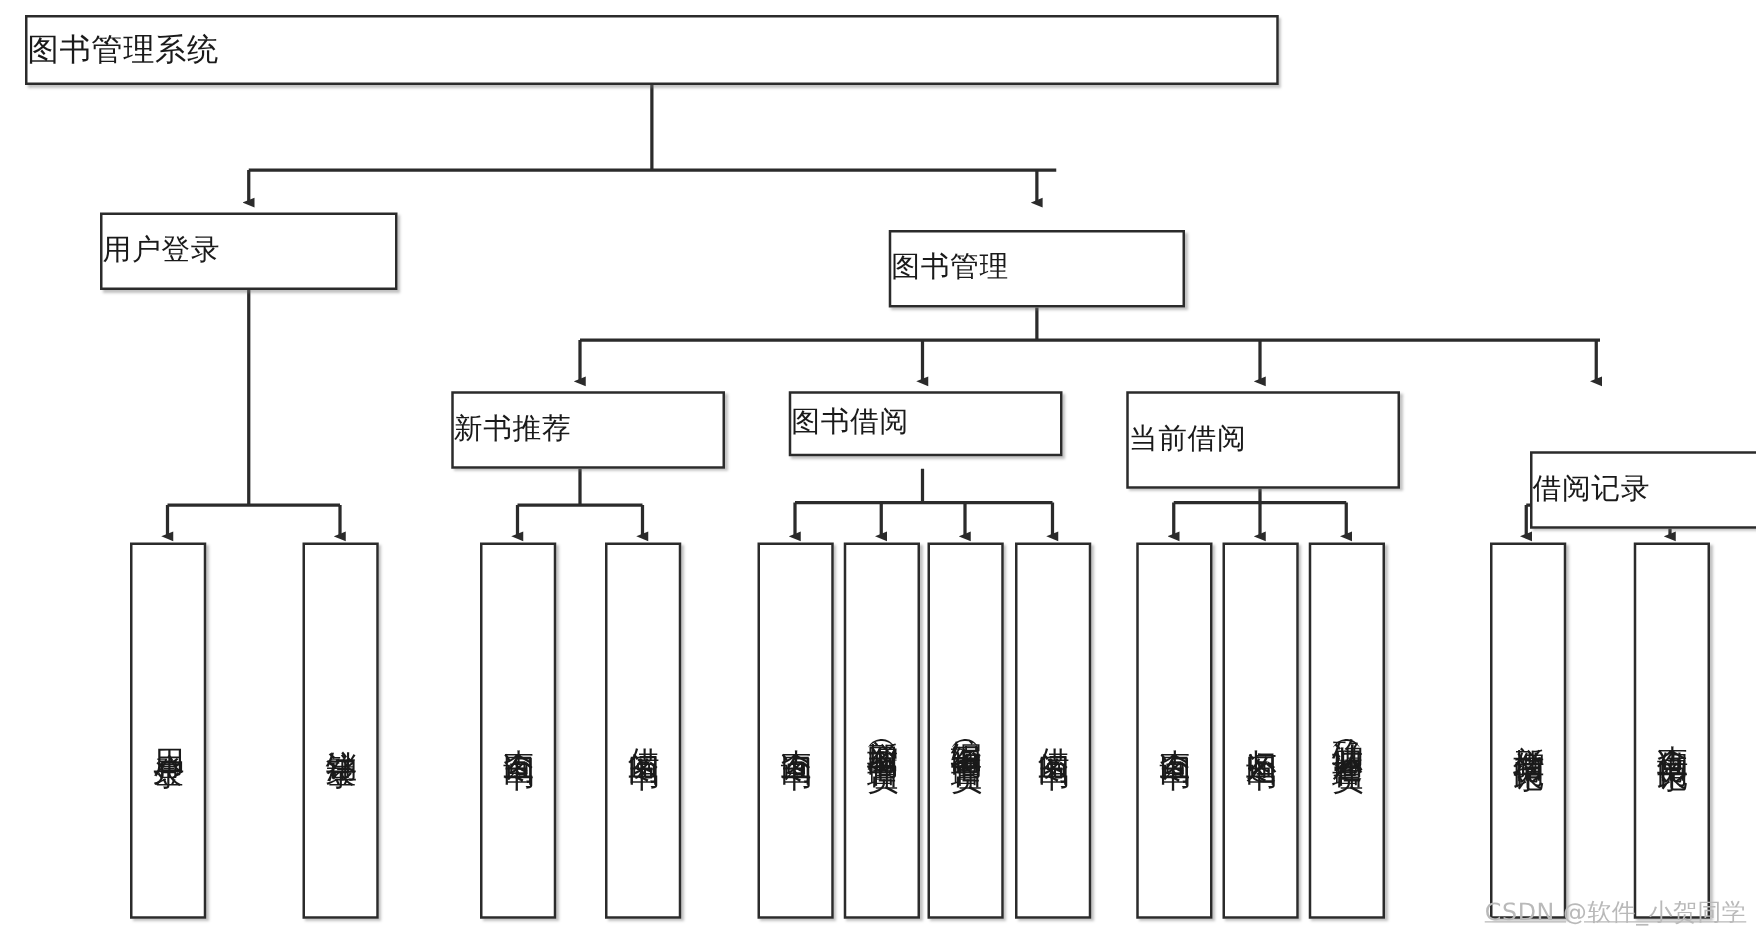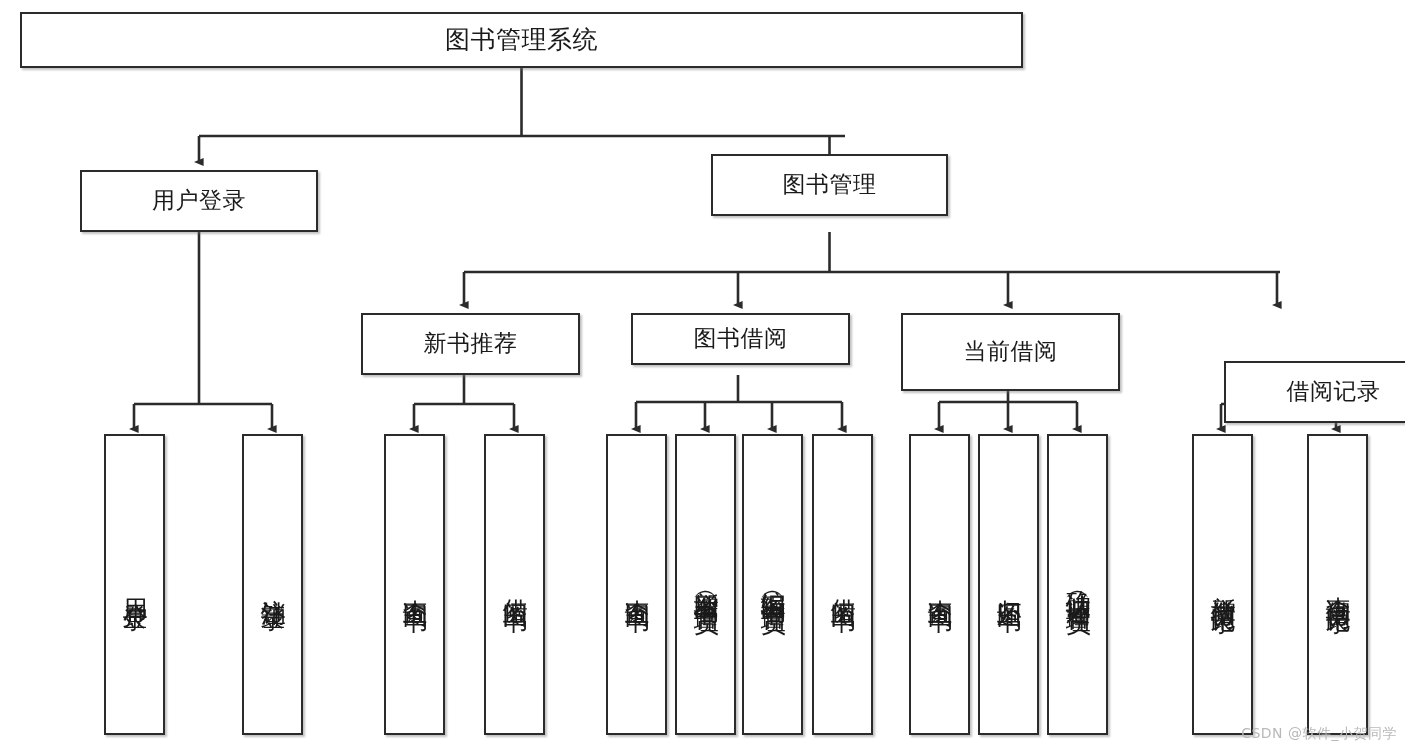--- a/index.html
+++ b/index.html
@@ -27,21 +27,21 @@
     pointer-events: none;
   }
   .node {
     position: absolute;
     box-sizing: border-box;
     background: #ffffff;
     border: 2.5px solid #2b2b2b;
     box-shadow: 2px 2px 2px rgba(120,120,120,0.45);
     display: flex;
     align-items: center;
-    justify-content: center;
+    justify-content: flex-start;
     color: #1a1a1a;
   }
   .node .label {
     display: block;
     text-align: center;
     line-height: 1.18;
     letter-spacing: 0.5px;
   }
   
   .node.h .label {
@@ -61,24 +61,25 @@
     font-size: 25px;
     line-height: 1.05;
     letter-spacing: 3px;
     max-height: 280px;
     white-space: nowrap;
   }
   .watermark {
     position: absolute;
     right: 8px;
     bottom: 4px;
-    font-size: 14px;
+    font-size: 19px;
     color: #b9b9b9;
     white-space: nowrap;
     letter-spacing: 0.5px;
+    text-decoration: underline;
   }
 </style>
 </head>
 <body>
 
 <div id="canvas">
 
   <svg id="edges" viewBox="0 0 1405 747" xmlns="http://www.w3.org/2000/svg">
     <defs>
       <marker id="arrow" markerWidth="10" markerHeight="10" refX="4.2" refY="5" orient="auto" markerUnits="userSpaceOnUse">
@@ -129,21 +130,21 @@
     </g>
   </svg>
 
   <div class="node h root" style="left:20px; top:12px; width:1003px; height:56px;">
     <span class="label">图书管理系统</span>
   </div>
 
   <div class="node h" style="left:80px; top:170px; width:238px; height:62px;">
     <span class="label">用户登录</span>
   </div>
-  <div class="node h" style="left:711px; top:154px; width:237px; height:62px;">
+  <div class="node h" style="left:711px; top:184px; width:237px; height:62px;">
     <span class="label">图书管理</span>
   </div>
 
   <div class="node h" style="left:361px; top:313px; width:219px; height:62px;">
     <span class="label">新书推荐</span>
   </div>
   <div class="node h" style="left:631px; top:313px; width:219px; height:52px;">
     <span class="label">图书借阅</span>
   </div>
   <div class="node h" style="left:901px; top:313px; width:219px; height:78px;">

